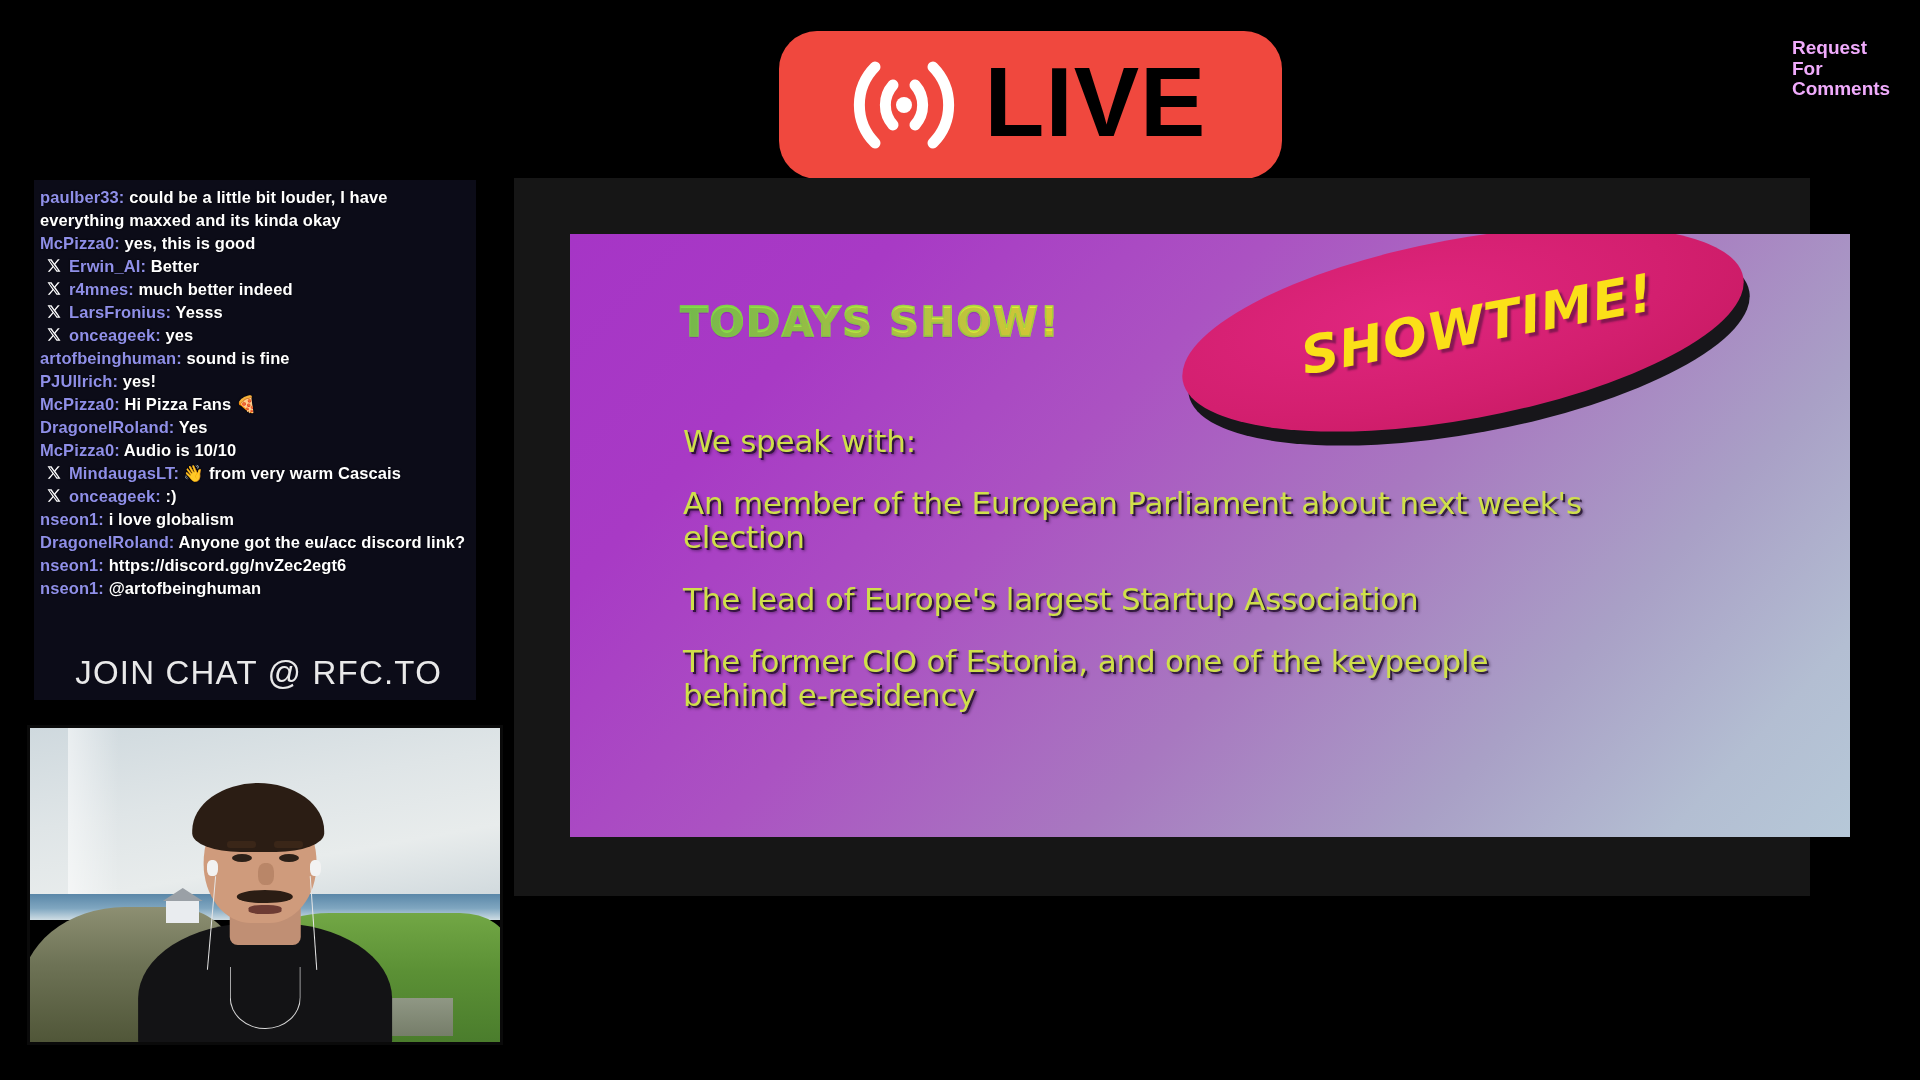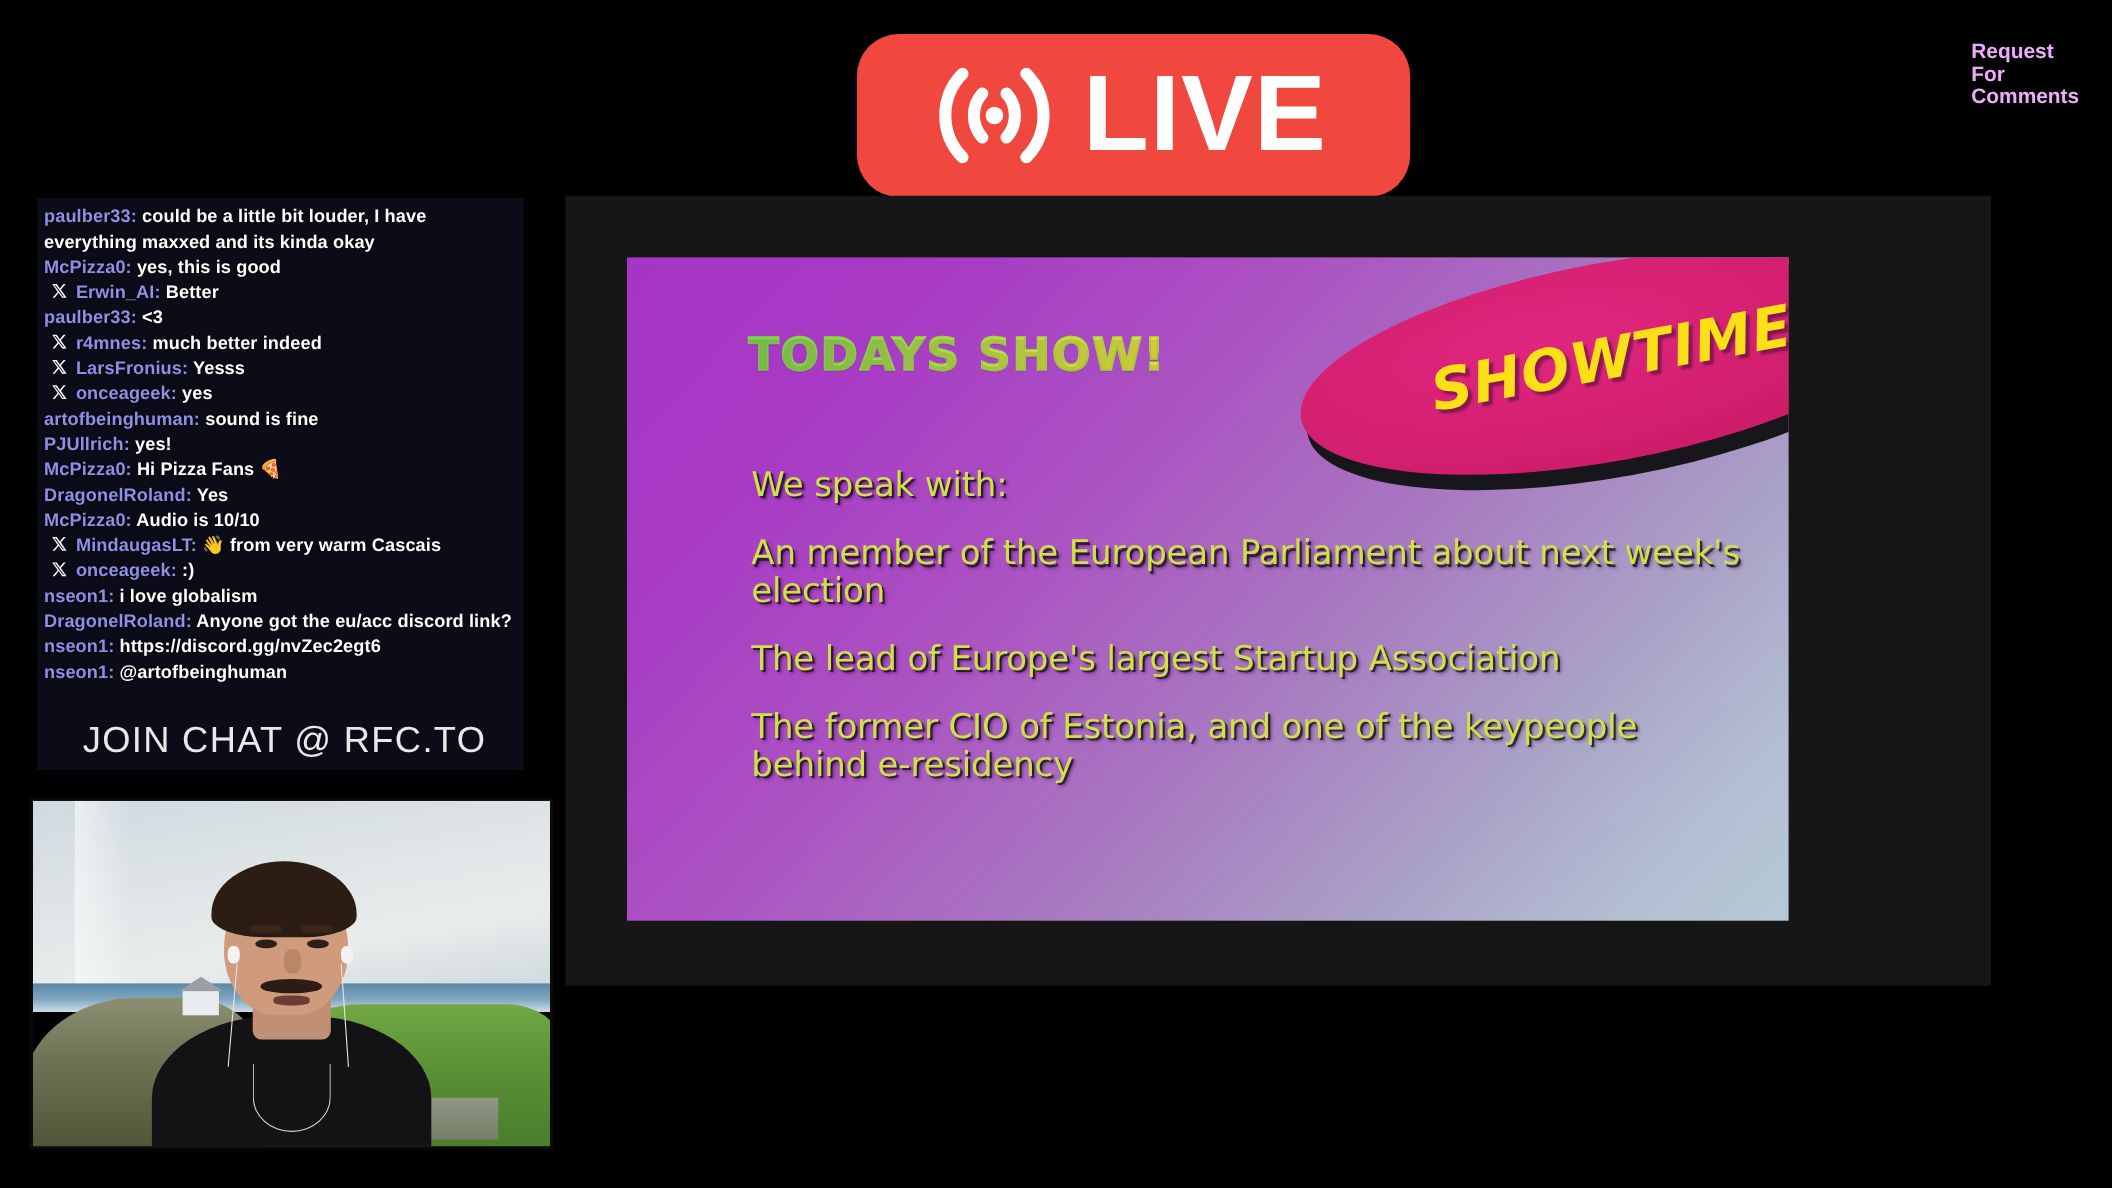--- a/index.html
+++ b/index.html
@@ -10,21 +10,21 @@
 
   
   .live-badge{
     position:absolute; left:779px; top:31px; width:503px; height:148px;
     background:#f0483e; border-radius:38px;
     display:flex; align-items:center; justify-content:center; gap:22px;
     padding-right:10px;
   }
   .live-icon{ width:118px; height:104px; flex:none; }
   .live-text{
-    color:#ffffff; font-size:98px; font-weight:bold; letter-spacing:1px;
+    color:#000000; font-size:98px; font-weight:bold; letter-spacing:1px;
     line-height:1; font-family:"Liberation Sans", sans-serif;
     transform:translateY(-3px);
   }
 
   
   .brand{
     position:absolute; left:1768px; top:38px; width:140px;
     color:#f0abfc; font-size:19px; line-height:1.08; font-weight:700;
     text-align:left;
     margin-left:24px;
@@ -155,21 +155,21 @@
     border:1.6px solid #d9d9d9; border-top:none;
     border-radius:0 0 50% 50%;
   }
 
   
   .slide-frame{
     position:absolute; left:514px; top:178px; width:1296px; height:718px;
     background:#161616;
   }
   .slide{
-    position:absolute; left:56px; top:56px; width:1056px; height:603px;
+    position:absolute; left:56px; top:56px; width:1280px; height:603px;
     background:linear-gradient(133deg,#a635c6 0%,#a83ac5 18%,#ab52c2 38%,#a878c0 58%,#a9a0c6 76%,#b3bed2 90%,#b6c8d8 100%);
     overflow:hidden;
   }
 
   .slide-title{
     position:absolute; left:110px; top:64px;
     font-size:41px; font-weight:bold; letter-spacing:1.6px;
     font-family:"DejaVu Sans", sans-serif;
     background:linear-gradient(100deg,#7ddc4a 0%,#9ee044 28%,#c9e83e 60%,#f6ef2c 100%);
     -webkit-background-clip:text; background-clip:text; color:transparent;
@@ -232,21 +232,20 @@
     <div>For</div>
     <div>Comments</div>
   </div>
 
   <div class="chat-panel" id="chat-panel">
       <div class="chat-line"><span class="user">paulber33:</span> <span class="body">could be a little bit louder, I have everything maxxed and its kinda okay</span></div>
       <div class="chat-line"><span class="user">McPizza0:</span> <span class="body">yes, this is good</span></div>
       <div class="chat-line"><svg class="xmark" viewBox="0 0 24 24">
           <path fill="#ffffff" d="M18.9 2H22l-7 8 8.2 12h-6.4l-5-7.3L5.9 22H2.8l7.5-8.6L2.4 2h6.5l4.5 6.6L18.9 2zm-1.1 18h1.7L7.3 3.8H5.5L17.8 20z"></path>
         </svg><span class="user">Erwin_AI:</span> <span class="body">Better</span></div>
-      <div class="chat-line"><span class="user">paulber33:</span> <span class="body">&lt;3</span></div>
       <div class="chat-line"><svg class="xmark" viewBox="0 0 24 24">
           <path fill="#ffffff" d="M18.9 2H22l-7 8 8.2 12h-6.4l-5-7.3L5.9 22H2.8l7.5-8.6L2.4 2h6.5l4.5 6.6L18.9 2zm-1.1 18h1.7L7.3 3.8H5.5L17.8 20z"></path>
         </svg><span class="user">r4mnes:</span> <span class="body">much better indeed</span></div>
       <div class="chat-line"><svg class="xmark" viewBox="0 0 24 24">
           <path fill="#ffffff" d="M18.9 2H22l-7 8 8.2 12h-6.4l-5-7.3L5.9 22H2.8l7.5-8.6L2.4 2h6.5l4.5 6.6L18.9 2zm-1.1 18h1.7L7.3 3.8H5.5L17.8 20z"></path>
         </svg><span class="user">LarsFronius:</span> <span class="body">Yesss</span></div>
       <div class="chat-line"><svg class="xmark" viewBox="0 0 24 24">
           <path fill="#ffffff" d="M18.9 2H22l-7 8 8.2 12h-6.4l-5-7.3L5.9 22H2.8l7.5-8.6L2.4 2h6.5l4.5 6.6L18.9 2zm-1.1 18h1.7L7.3 3.8H5.5L17.8 20z"></path>
         </svg><span class="user">onceageek:</span> <span class="body">yes</span></div>
       <div class="chat-line"><span class="user">artofbeinghuman:</span> <span class="body">sound is fine</span></div>

